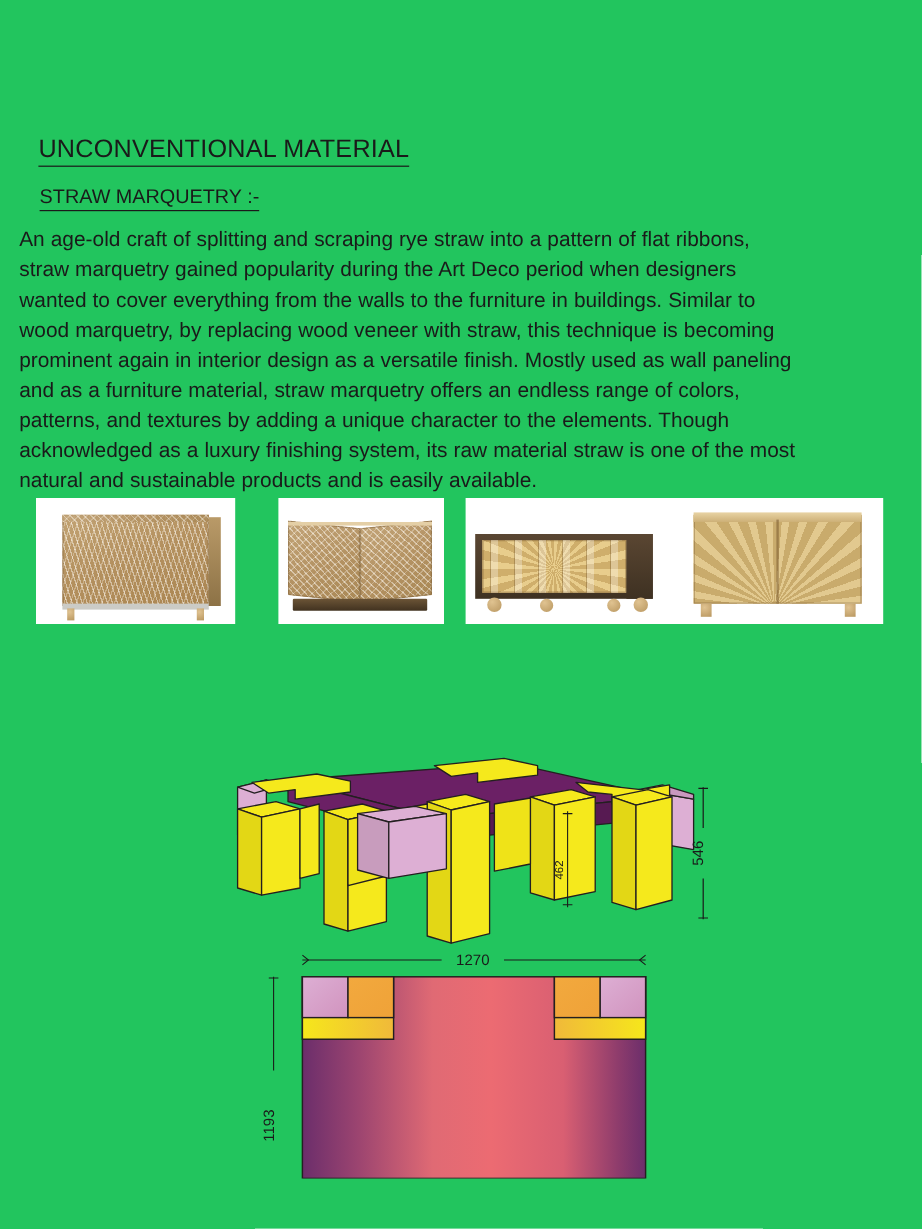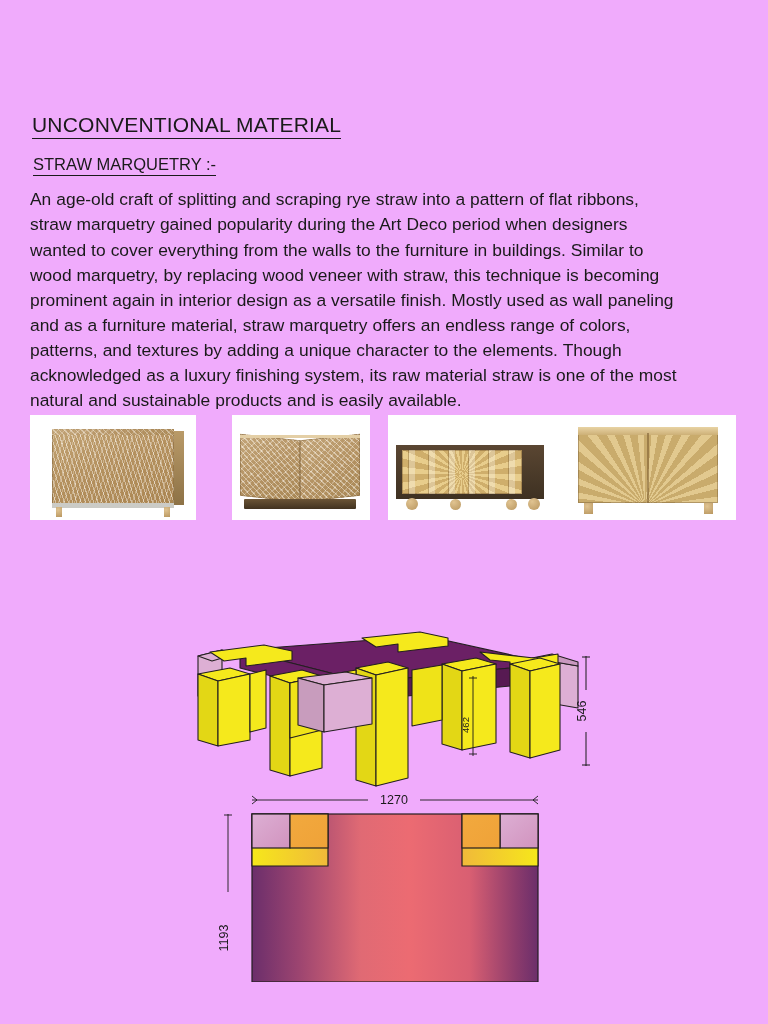--- a/index.html
+++ b/index.html
@@ -12,21 +12,21 @@
     height: 1024px;
     position: relative;
     overflow: hidden;
     font-family: "Liberation Sans", sans-serif;
     color: #1a1a1a;
   }
 
   .page {
     position: absolute;
     inset: 0;
-    background: #f0abfc;
+    background: #22c55e;
   }
 
   
   .doc-title {
     position: absolute;
     left: 32px;
     top: 99px;
     font-size: 21px;
     font-weight: 400;
     letter-spacing: .2px;
@@ -45,21 +45,21 @@
     color: #1a1a1a;
     border-bottom: 1.4px solid #1a1a1a;
     padding-bottom: 1px;
     line-height: 1.15;
     white-space: nowrap;
   }
 
   
   .body-copy {
     position: absolute;
-    left: 30px;
+    left: 16px;
     top: 170px;
     width: 652px;
     font-size: 17.4px;
     line-height: 25.1px;
     text-align: left;
     color: #1a1a1a;
     word-spacing: .2px;
   }
 
   

